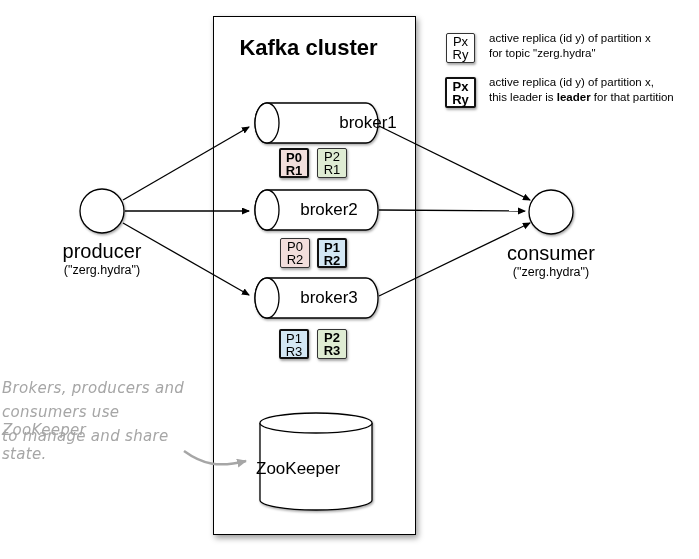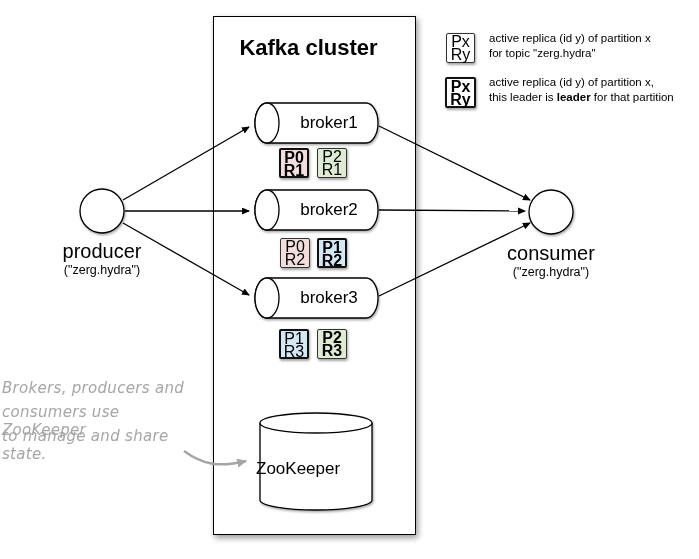--- a/index.html
+++ b/index.html
@@ -14,25 +14,25 @@
     left:213px;top:16px;width:203px;height:519px;
     border:1.5px solid #000;background:#fff;box-sizing:border-box;
     box-shadow:2px 3px 6px rgba(0,0,0,0.40);z-index:1;
   }
   .kafka-title{
     left:213px;top:35px;width:191px;text-align:center;
     font-weight:bold;font-size:22px;z-index:3;
   }
 
   .broker-label{left:279px;width:100px;text-align:center;font-size:17px;z-index:3;}
-  .bl-1{top:113px;} .bl-2{top:200px;} .bl-3{top:288px;}
+  .bl-1{top:113px;padding-left:39px;} .bl-2{top:200px;} .bl-3{top:288px;}
 
   .pbox{
     width:30px;height:30px;border:1px solid #222;border-radius:2px;
-    box-sizing:border-box;text-align:center;font-size:16px;line-height:12.5px;
+    box-sizing:border-box;text-align:center;font-size:13px;line-height:12.5px;
     padding-top:2px;background:#fff;z-index:3;
     box-shadow:1px 1.5px 2.5px rgba(0,0,0,0.35);
   }
   .pb-b1-0{left:279px;top:148px;} .pb-b1-1{left:317px;top:148px;}
   .pb-b2-0{left:280px;top:238px;} .pb-b2-1{left:317px;top:238px;}
   .pb-b3-0{left:279px;top:329px;} .pb-b3-1{left:317px;top:329px;}
 
   .legend-box-1{left:446px;top:33px;width:29px;height:30px;}
   .legend-box-2{left:445px;top:77px;width:31px;height:31px;}
   .legend-text{font-size:11.5px;line-height:14.5px;z-index:3;}

